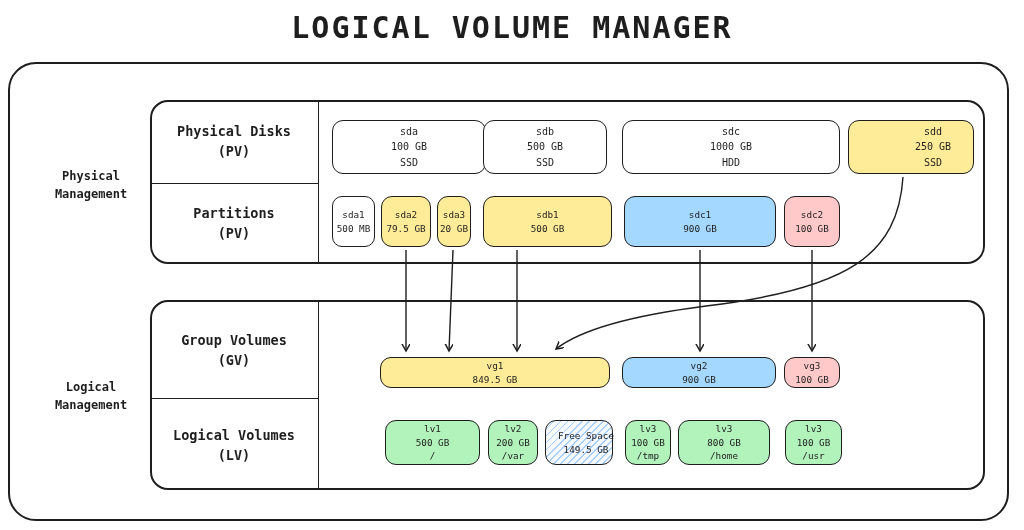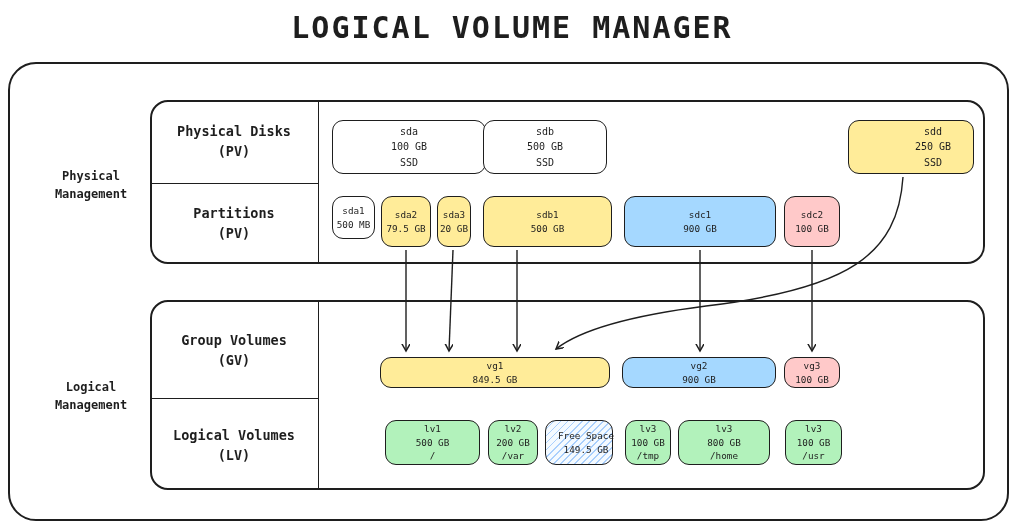--- a/index.html
+++ b/index.html
@@ -61,27 +61,32 @@
   <div class="node" style="left:332px;top:120px;width:154px;height:54px;">
     <span>sda</span>
     <span>100 GB</span>
     <span>SSD</span>
   </div>
   <div class="node" style="left:483px;top:120px;width:124px;height:54px;">
     <span>sdb</span>
     <span>500 GB</span>
     <span>SSD</span>
   </div>
+  <div class="node" style="left:622px;top:120px;width:218px;height:54px;">
+    <span>sdc</span>
+    <span>1000 GB</span>
+    <span>HDD</span>
+  </div>
   <div class="node" style="left: 848px; top: 120px; width: 126px; height: 54px; background: rgb(255, 236, 153); padding-left: 44px;">
     <span>sdd</span>
     <span>250 GB</span>
     <span>SSD</span>
   </div>
 
-  <div class="node sm" style="left:332px;top:196px;width:43px;height:43px;">
+  <div class="node sm" style="left:332px;top:196px;width:43px;height:51px;border-radius:10px;">
     <span>sda1</span>
     <span>500 MB</span>
   </div>
   <div class="node sm" style="left: 381px; top: 196px; width: 50px; height: 51px; background: rgb(255, 236, 153);">
     <span>sda2</span>
     <span>79.5 GB</span>
   </div>
   <div class="node sm" style="left: 437px; top: 196px; width: 34px; height: 51px; background: rgb(255, 236, 153);">
     <span>sda3</span>
     <span>20 GB</span>

